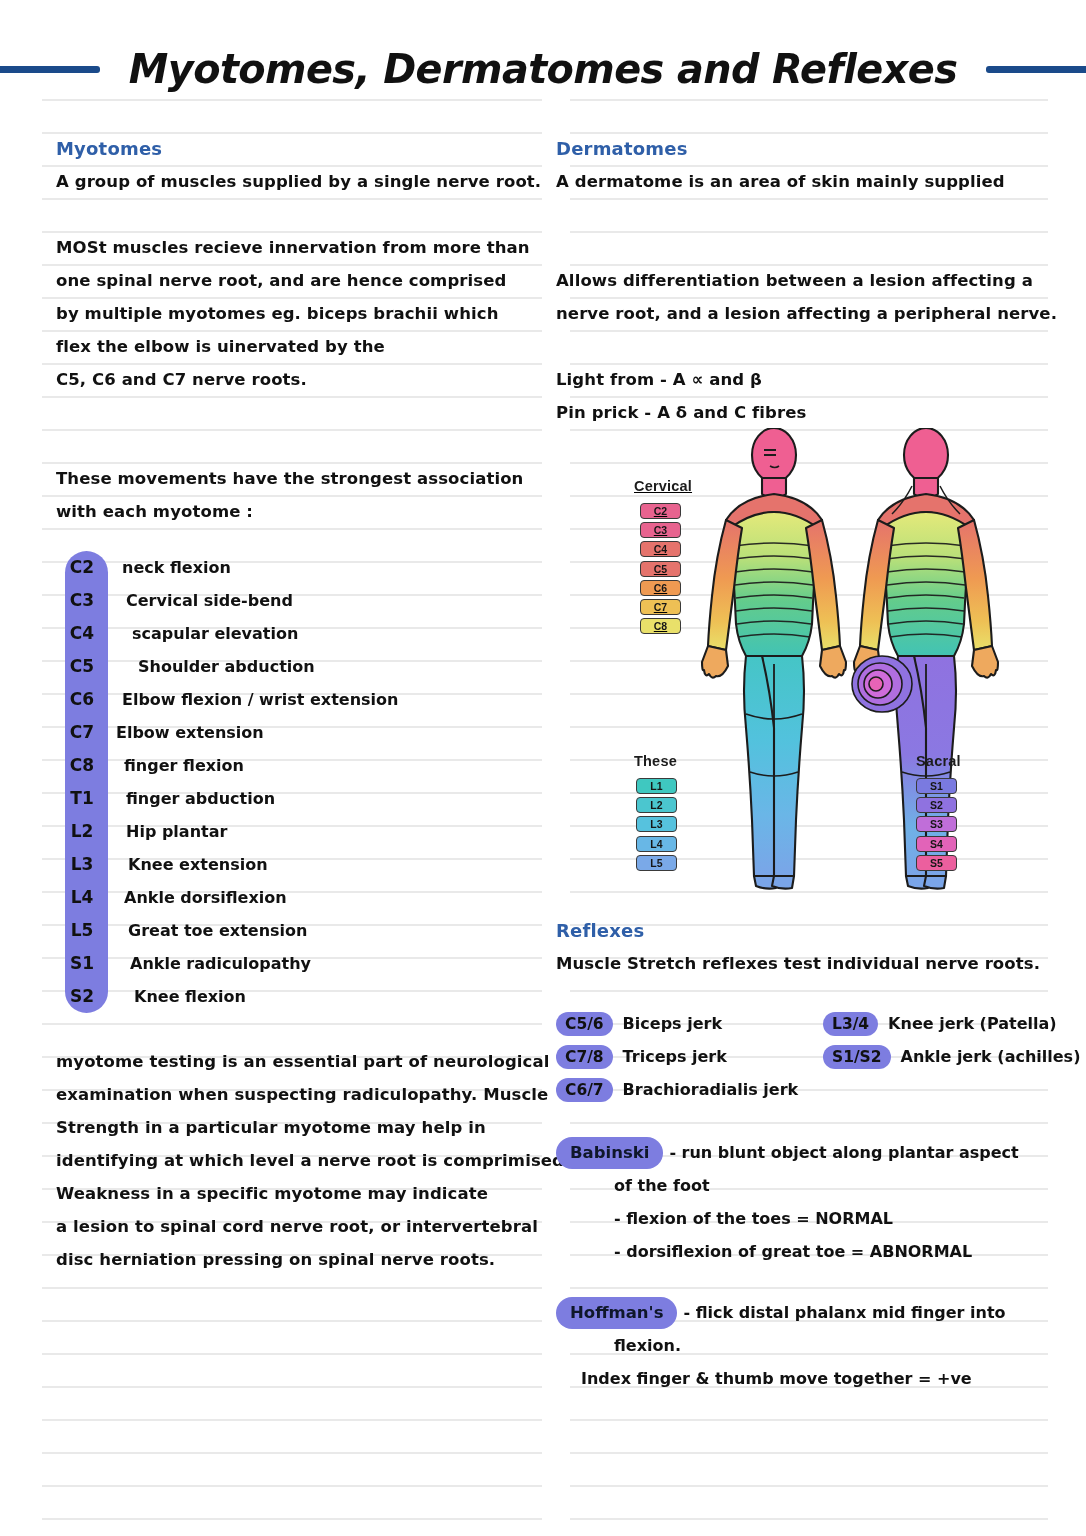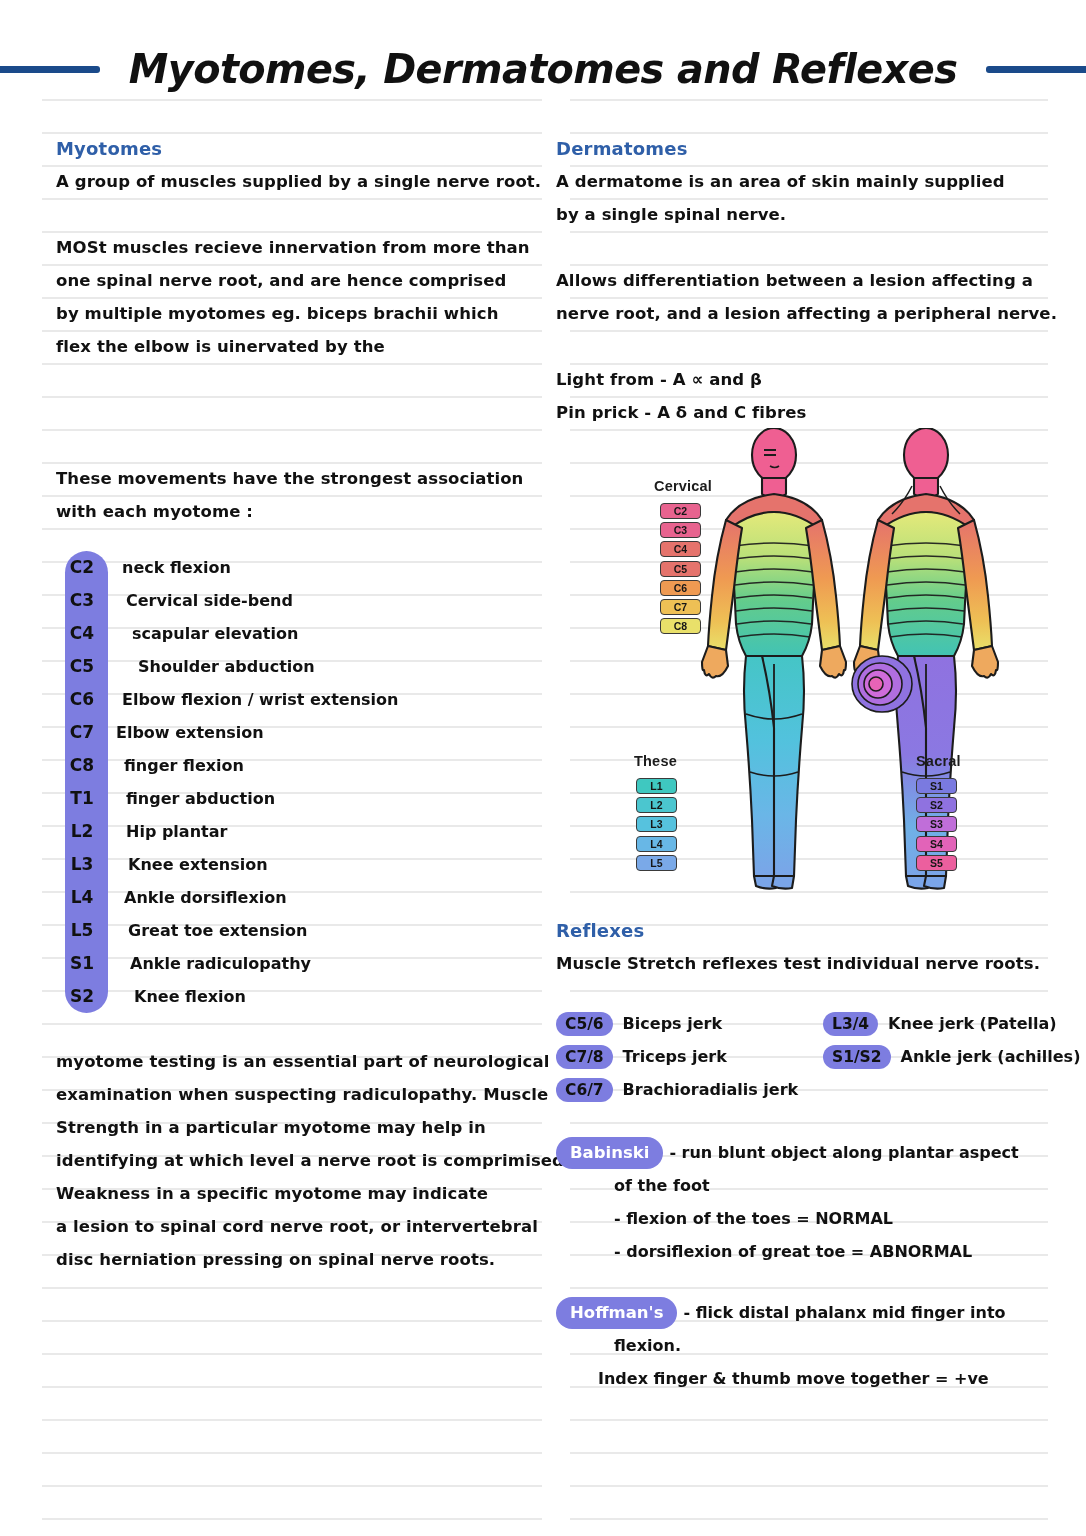--- a/index.html
+++ b/index.html
@@ -169,21 +169,21 @@
     color: #111111;
     white-space: nowrap;
   }
   .big-pill {
     background: #7d7de0;
     border-radius: 18px;
     padding: 4px 14px;
     font-family: "DejaVu Sans", sans-serif;
     font-weight: bold;
     font-size: 16.5px;
-    color: #ffffff;
+    color: #0f172a;
     white-space: nowrap;
     line-height: 24px;
   }
   .test-block { position: absolute; }
   .test-head {
     display: flex;
     align-items: center;
     gap: 6px;
     height: 33px;
   }
@@ -225,21 +225,21 @@
     margin-bottom: 3.2px;
     font-family: "Liberation Sans", sans-serif;
     font-weight: bold;
     font-size: 10.5px;
     color: #161616;
     text-align: center;
     line-height: 15px;
     box-sizing: border-box;
   }
   .chip.wide { width: 45px; }
-  #legend-cervical { left: 64px;  top: 50px; }
+  #legend-cervical { left: 44px;  top: 50px; text-decoration: underline; }
   #legend-thoracic { left: 352px; top: 6px; }
   #legend-lumbar   { left: 40px;  top: 325px; }
   #legend-sacral   { left: 320px; top: 325px; }
   #legend-cervical .legend-title { margin-left: -6px; }
   #legend-lumbar .legend-title { margin-left: -2px; }
 
   svg.bodysvg {
     position: absolute;
     left: 104px;
     top: 0;
@@ -355,20 +355,21 @@
 
     <div class="para hand" id="myo-def" style="top:165px;left:0;">
         <div>A group of muscles supplied by a single nerve root.</div>
       </div>
 
     <div class="para hand" id="myo-par" style="top:231px;left:0;">
         <div>MOSt muscles recieve innervation from more than</div>
         <div>one spinal nerve root, and are hence comprised</div>
         <div>by multiple myotomes eg. biceps brachii which</div>
         <div>flex the elbow is uinervated by the</div>
+        <div>C5, C6 and C7 nerve roots.</div>
       </div>
 
     <div class="para hand" id="myo-intro" style="top:462px;left:0;">
         <div>These movements have the strongest association</div>
         <div>with each myotome :</div>
       </div>
 
     <div id="myotome-list">
       <div id="myotome-band"></div>
       <div id="myotome-rows">
@@ -441,21 +442,20 @@
         <div>disc herniation pressing on spinal nerve roots.</div>
       </div>
   </div>
 
   <div class="col" id="col-right">
 
     <div class="section-head" style="top:132px;left:0;">Dermatomes</div>
 
     <div class="para hand" id="derm-def" style="top:165px;left:0;">
         <div>A dermatome is an area of skin mainly supplied</div>
-        <div>by a single spinal nerve.</div>
       </div>
 
     <div class="para hand" id="derm-par" style="top:264px;left:0;">
         <div>Allows differentiation between a lesion affecting a</div>
         <div>nerve root, and a lesion affecting a peripheral nerve.</div>
       </div>
 
     <div class="para hand" id="derm-fib" style="top:363px;left:0;">
         <div>Light from -  A ∝ and β</div>
         <div>Pin prick - A δ and C fibres</div>
@@ -638,17 +638,17 @@
           <div class="test-line" style="margin-left: 58px;">of the foot</div>
           <div class="test-line" style="margin-left: 58px;">- flexion of the toes = NORMAL</div>
           <div class="test-line" style="margin-left: 58px;">- dorsiflexion of great toe = ABNORMAL</div>
         </div>
         <div class="test-block" style="left: 0px; top: 1296px;">
           <div class="test-head">
             <div class="big-pill">Hoffman's</div>
             <div class="test-line">- flick distal phalanx mid finger into</div>
           </div>
           <div class="test-line" style="margin-left: 58px;">flexion.</div>
-          <div class="test-line" style="margin-left: 42px;">Index finger &amp; thumb move together = +ve</div>
+          <div class="test-line" style="margin-left: 25px;">Index finger &amp; thumb move together = +ve</div>
         </div>
       </div>
   </div>
 </div>
 
 </body></html>

